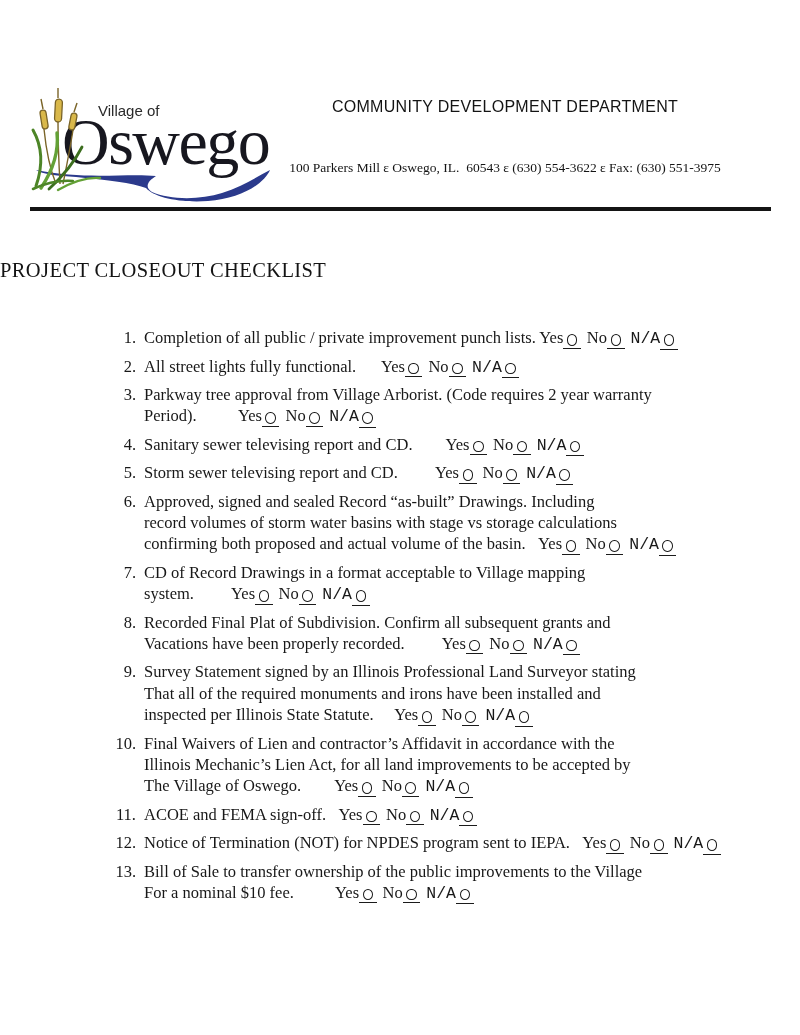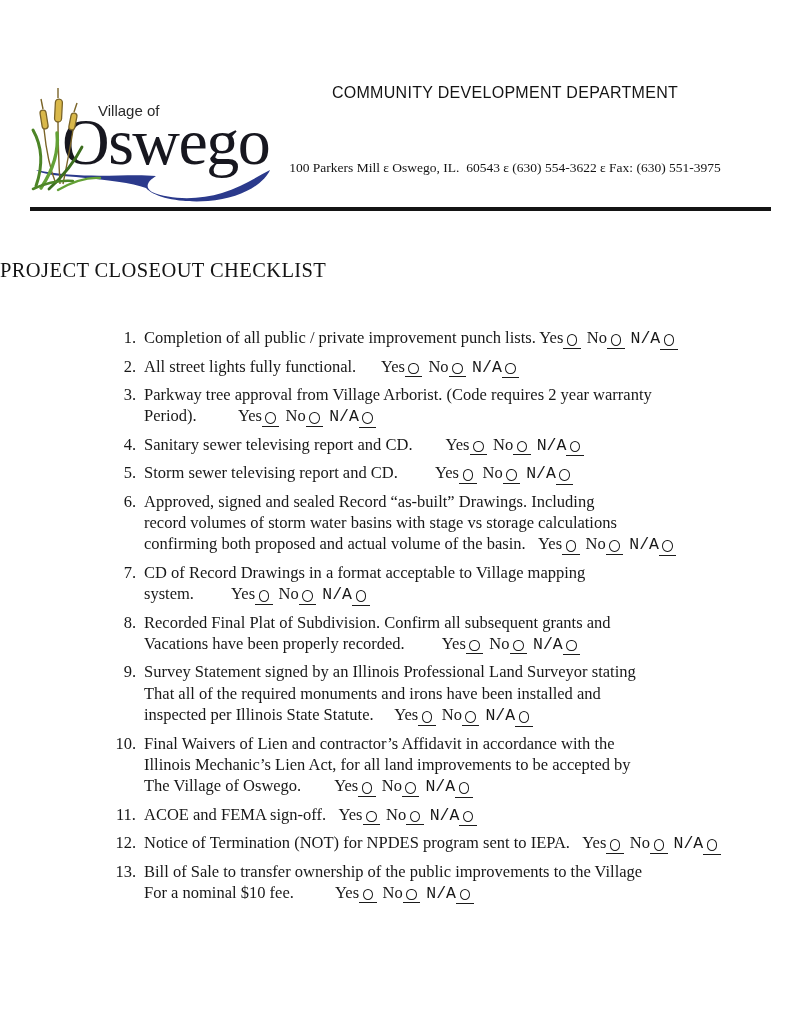--- a/index.html
+++ b/index.html
@@ -16,21 +16,21 @@
     width:800px;height:1035px;
     background:#fff;
     font-family:"Liberation Serif","DejaVu Serif",serif;
     color:var(--ink);
     overflow:hidden;
     border-radius:19px;
   }
   
   .logo{position:absolute;left:28px;top:84px;width:250px;height:122px;}
   .dept-title{
-    position:absolute;left:255px;top:84px;width:500px;
+    position:absolute;left:255px;top:98px;width:500px;
     text-align:center;
     font-family:"Liberation Sans","DejaVu Sans",sans-serif;
     font-size:16px;letter-spacing:0.3px;color:#141414;
   }
   .addr-block{
     position:absolute;left:255px;top:158px;width:500px;
     text-align:center;
     font-family:Liberation Serif, serif;
     font-size:13.5px;line-height:19.5px;color:#141414;
   }

